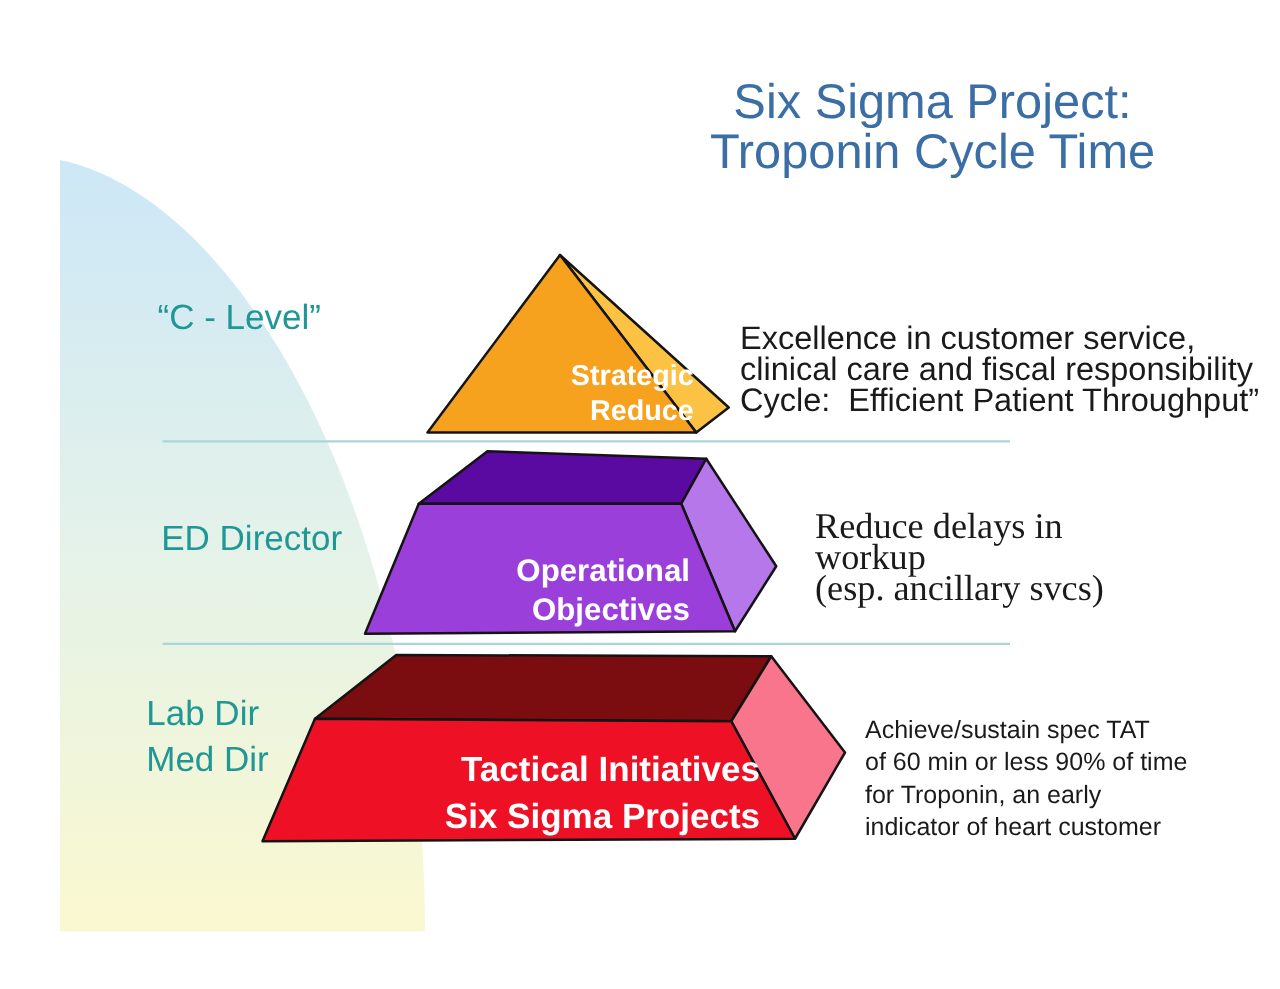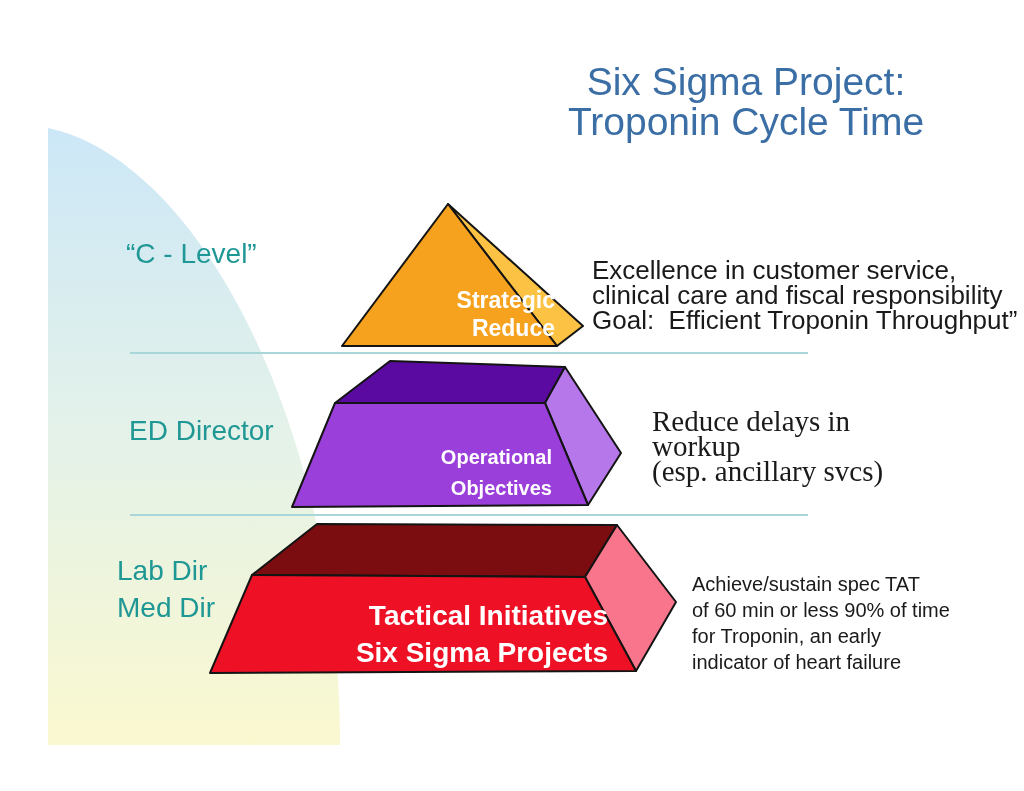--- a/index.html
+++ b/index.html
@@ -21,21 +21,21 @@
   }
   .role { color:#1F9795; font-size:28px; line-height:37px; }
   .role.c-level { left:126px; top:235px; }
   .role.ed      { left:129px; top:412px; }
   .role.labmed  { left:117px; top:552px; }
 
   .pyr-label {
     color:#ffffff; font-weight:bold; text-align:right;
   }
   .pyr-label.strategic   { left:355px; top:286px; width:200px; font-size:23px; line-height:28px; }
-  .pyr-label.operational { left:330px; top:442px; width:222px; font-size:20px; line-height:31px; }
+  .pyr-label.operational { left:330px; top:442px; width:222px; font-size:25px; line-height:31px; }
   .pyr-label.tactical    { left:258px; top:597px; width:350px; font-size:28px; line-height:37px; }
 
   .note { color:#1A1A1A; }
   .note.strategic   { left:592px; top:258px; font-size:26px; line-height:25px; }
   .note.operational { left:652px; top:409px; width:262px; text-align:left; font-size:29px; line-height:25px;font-family:Liberation Serif, serif; }
   .note.tactical    { left:692px; top:571px; font-size:20px; line-height:26px; }
 </style>
 </head>
 <body>
 
@@ -88,26 +88,26 @@
     <div>Objectives</div>
   </div>
   <div class="abs pyr-label tactical">
     <div>Tactical Initiatives</div>
     <div>Six Sigma Projects</div>
   </div>
 
   <div class="abs note strategic">
     <div class="txt">Excellence in customer service,</div>
     <div class="txt">clinical care and fiscal responsibility</div>
-    <div class="txt">Goal:  Efficient Troponin Throughput”</div>
+    <div class="txt">Cycle:  Efficient Patient Throughput”</div>
   </div>
   <div class="abs note operational">
     <div class="txt">Reduce delays in workup</div>
     <div class="txt">(esp. ancillary svcs)</div>
   </div>
   <div class="abs note tactical">
     <div class="txt">Achieve/sustain spec TAT</div>
     <div class="txt">of 60 min or less 90% of time</div>
     <div class="txt">for Troponin, an early</div>
-    <div class="txt">indicator of heart failure</div>
+    <div class="txt">indicator of heart customer</div>
   </div>
 
 </div>
 
 </body></html>

